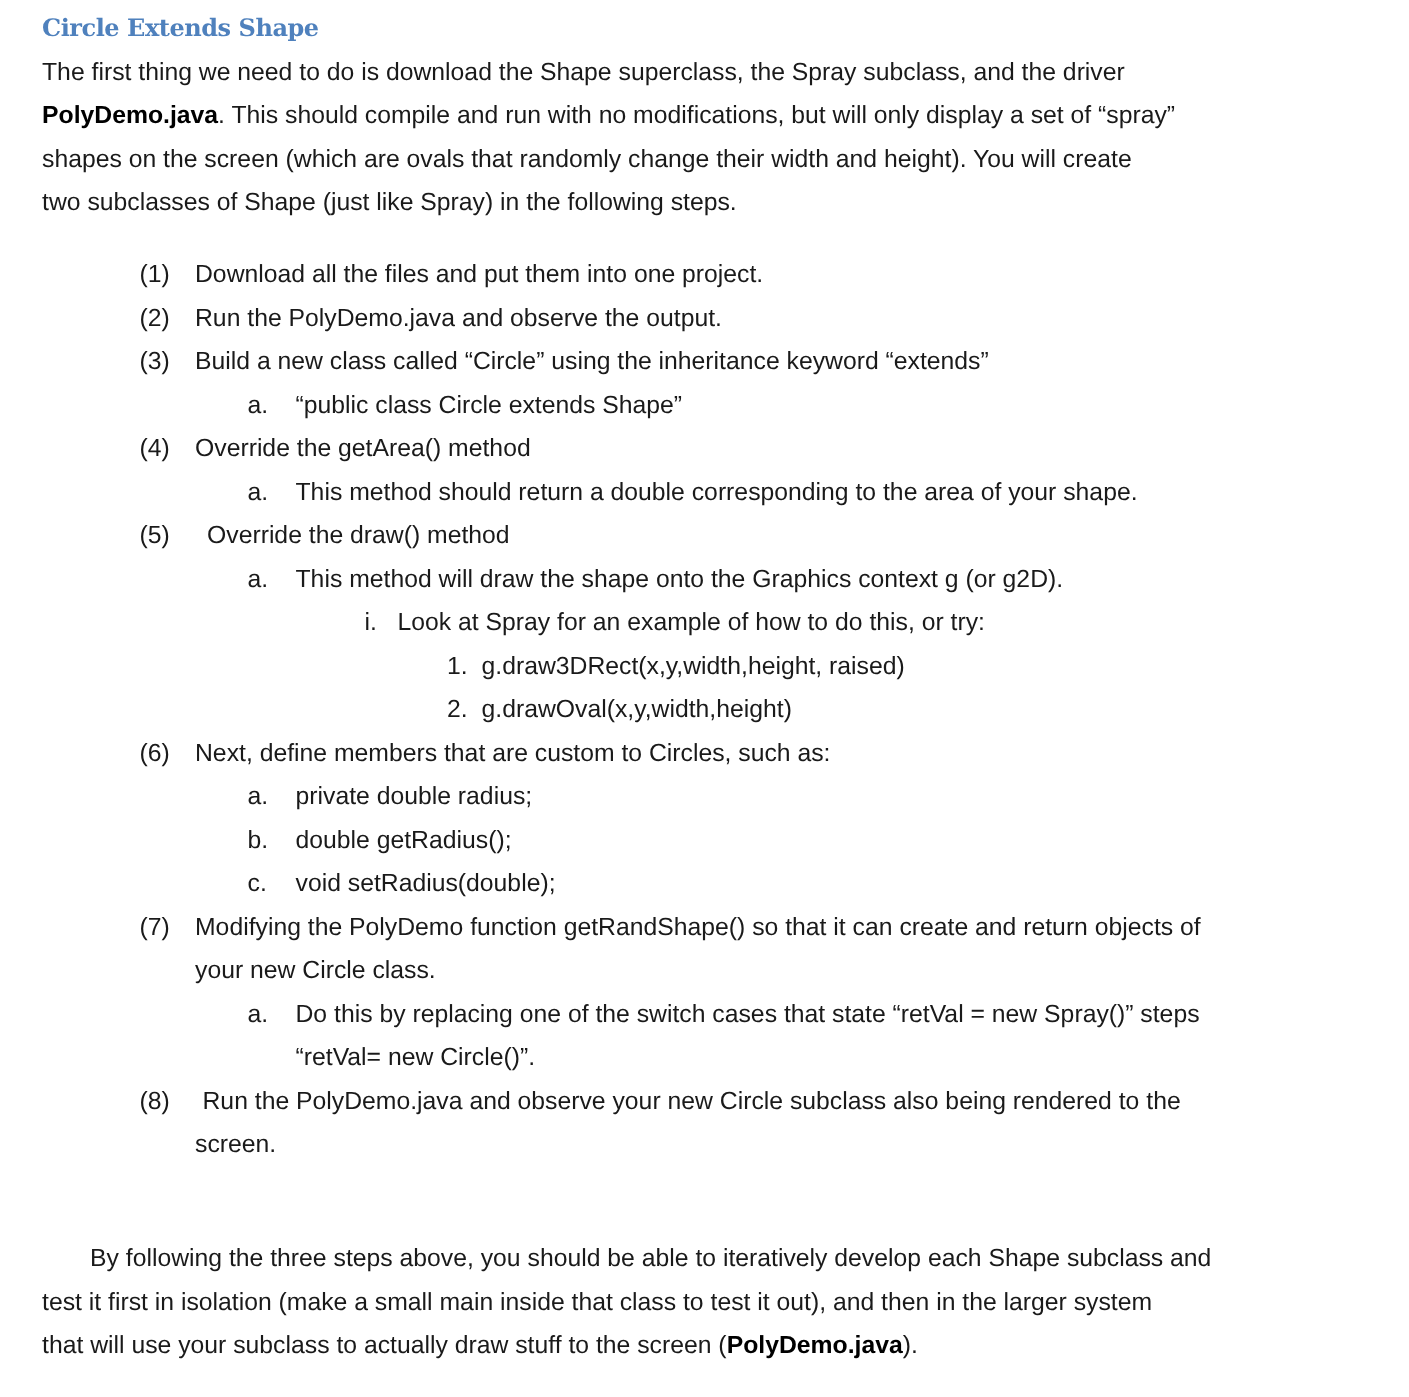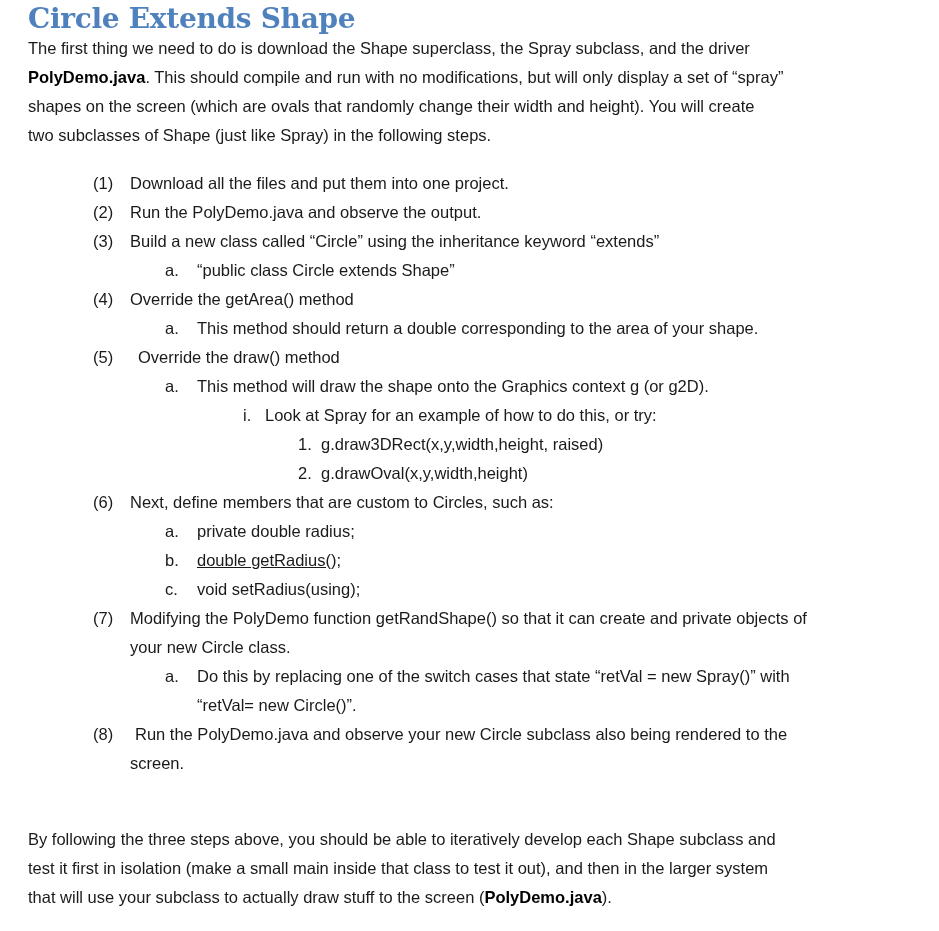--- a/index.html
+++ b/index.html
@@ -15,21 +15,21 @@
       font-family: "Liberation Sans", "DejaVu Sans", sans-serif;
       color: #1a1a1a;
     }
     .title {
       position: absolute;
       left: 28px;
       top: 4px;
       margin: 0;
       font-family: "DejaVu Serif", "Liberation Serif", serif;
       font-weight: bold;
-      font-size: 28px;
+      font-size: 16px;
       line-height: 30px;
       color: #4f81bd;
       letter-spacing: -0.3px;
     }
     .para {
       position: absolute;
       left: 28px;
       margin: 0;
       font-size: 16.5px;
       line-height: 29px;
@@ -125,48 +125,48 @@
     <span class="txt" style="left:130px;">Next, define members that are custom to Circles, such as:</span>
   </div>
 
   <div class="line" style="top:517px;">
     <span class="num" style="left:165px;">a.</span>
     <span class="txt" style="left:197px;">private double radius;</span>
   </div>
 
   <div class="line" style="top:546px;">
     <span class="num" style="left:165px;">b.</span>
-    <span class="txt" style="left:197px;text-decoration:underline;">double getRadius();</span>
+    <span class="txt" style="left:197px;">double getRadius();</span>
   </div>
 
   <div class="line" style="top:575px;">
     <span class="num" style="left:165px;">c.</span>
-    <span class="txt" style="left:197px;">void setRadius(using);</span>
+    <span class="txt" style="left:197px;">void setRadius(double);</span>
   </div>
 
   <div class="line" style="top:604px;">
     <span class="num" style="left:93px;">(7)</span>
-    <span class="txt" style="left:130px;">Modifying the PolyDemo function getRandShape() so that it can create and private objects of</span>
+    <span class="txt" style="left:130px;">Modifying the PolyDemo function getRandShape() so that it can create and return objects of</span>
   </div>
   <div class="line" style="top:633px;">
     <span class="txt" style="left:130px;text-align:right;">your new Circle class.</span>
   </div>
 
   <div class="line" style="top:662px;">
     <span class="num" style="left:165px;">a.</span>
-    <span class="txt" style="left:197px;">Do this by replacing one of the switch cases that state “retVal = new Spray()” with</span>
+    <span class="txt" style="left:197px;">Do this by replacing one of the switch cases that state “retVal = new Spray()” steps</span>
   </div>
   <div class="line" style="top:691px;">
     <span class="txt" style="left:197px;">“retVal= new Circle()”.</span>
   </div>
 
   <div class="line" style="top:720px;">
     <span class="num" style="left:93px;">(8)</span>
     <span class="txt" style="left:135px;">Run the PolyDemo.java and observe your new Circle subclass also being rendered to the</span>
   </div>
   <div class="line" style="top:749px;">
     <span class="txt" style="left:130px;text-align:center;">screen.</span>
   </div>
 </div>
 
-<p class="para" style="top:825px;">By following the three steps above, you should be able to iteratively develop each Shape subclass and</p>
+<p class="para" style="top:825px;margin-left:32px;">By following the three steps above, you should be able to iteratively develop each Shape subclass and</p>
 <p class="para" style="top:854px;">test it first in isolation (make a small main inside that class to test it out), and then in the larger system</p>
 <p class="para" style="top:883px;"><span>that will use your subclass to actually draw stuff to the screen (</span><b>PolyDemo.java</b><span>).</span></p>
 
 </body></html>

